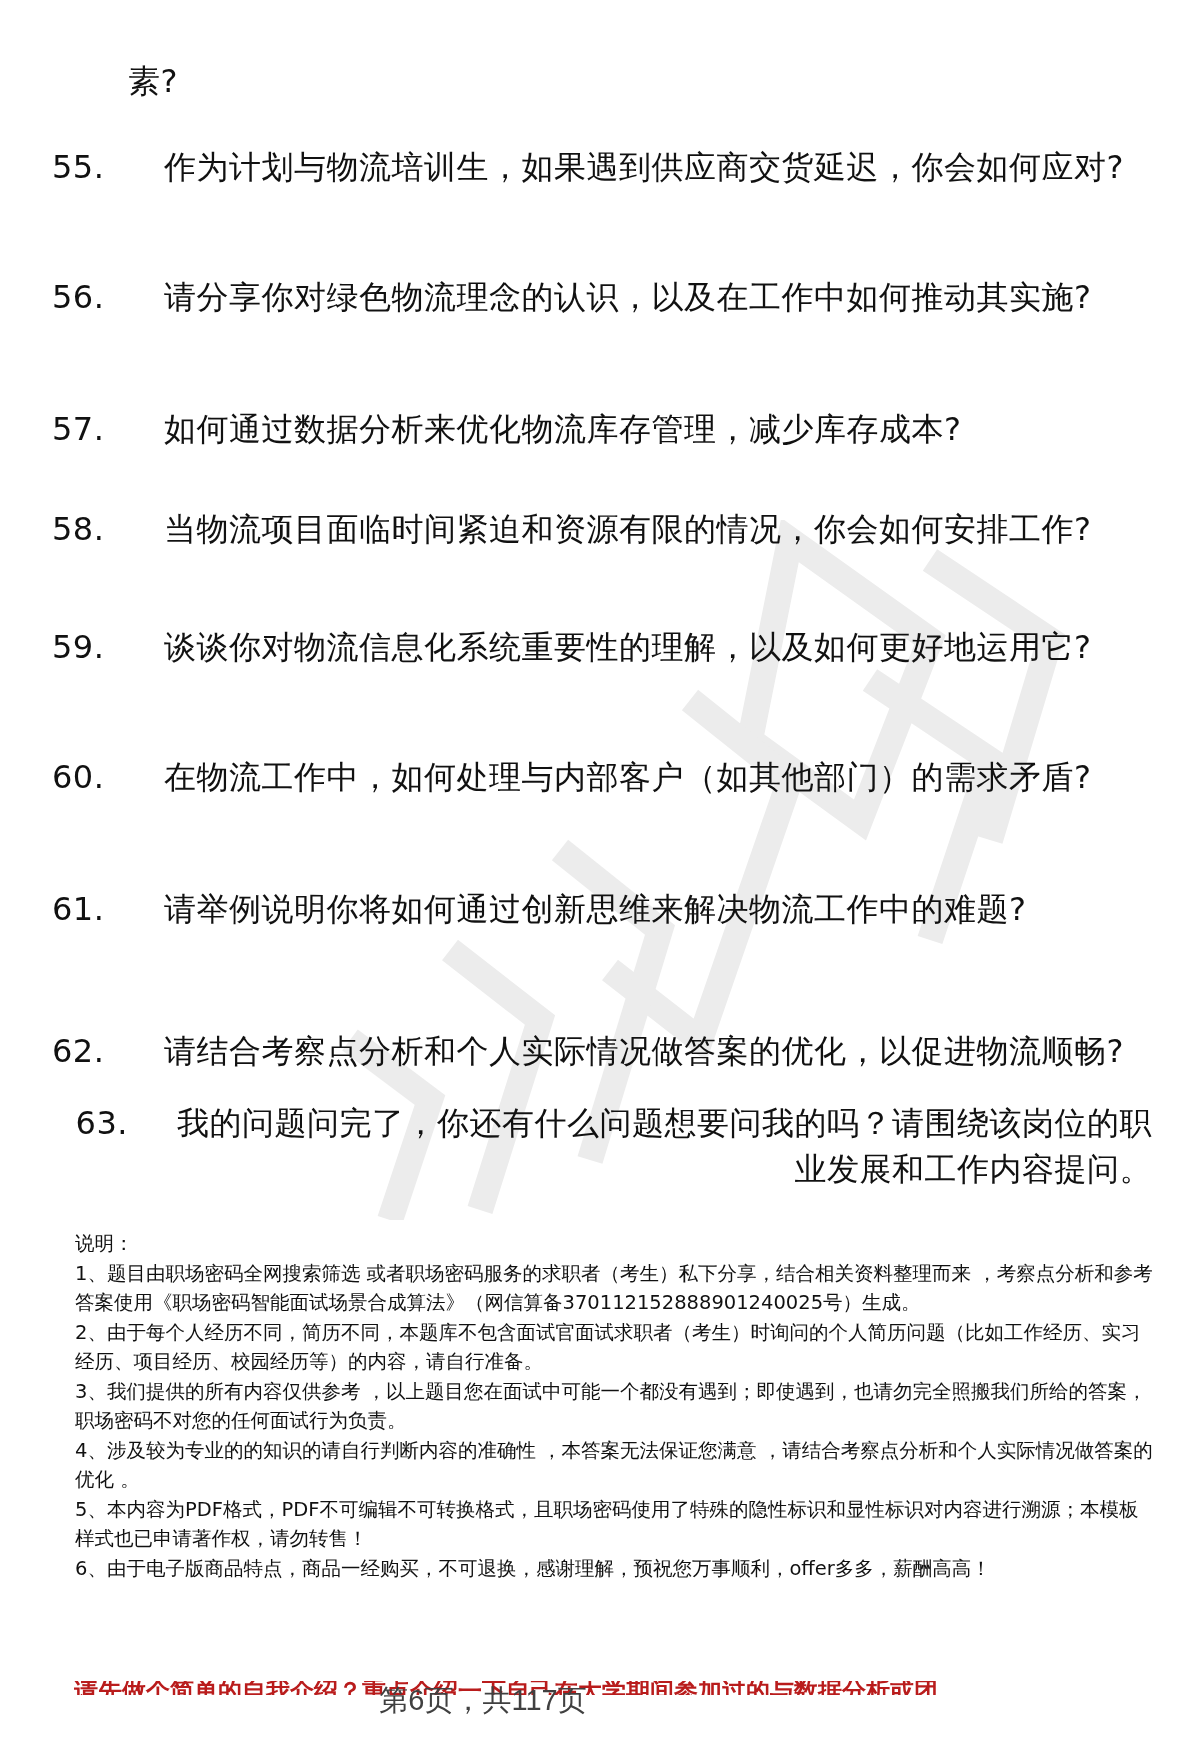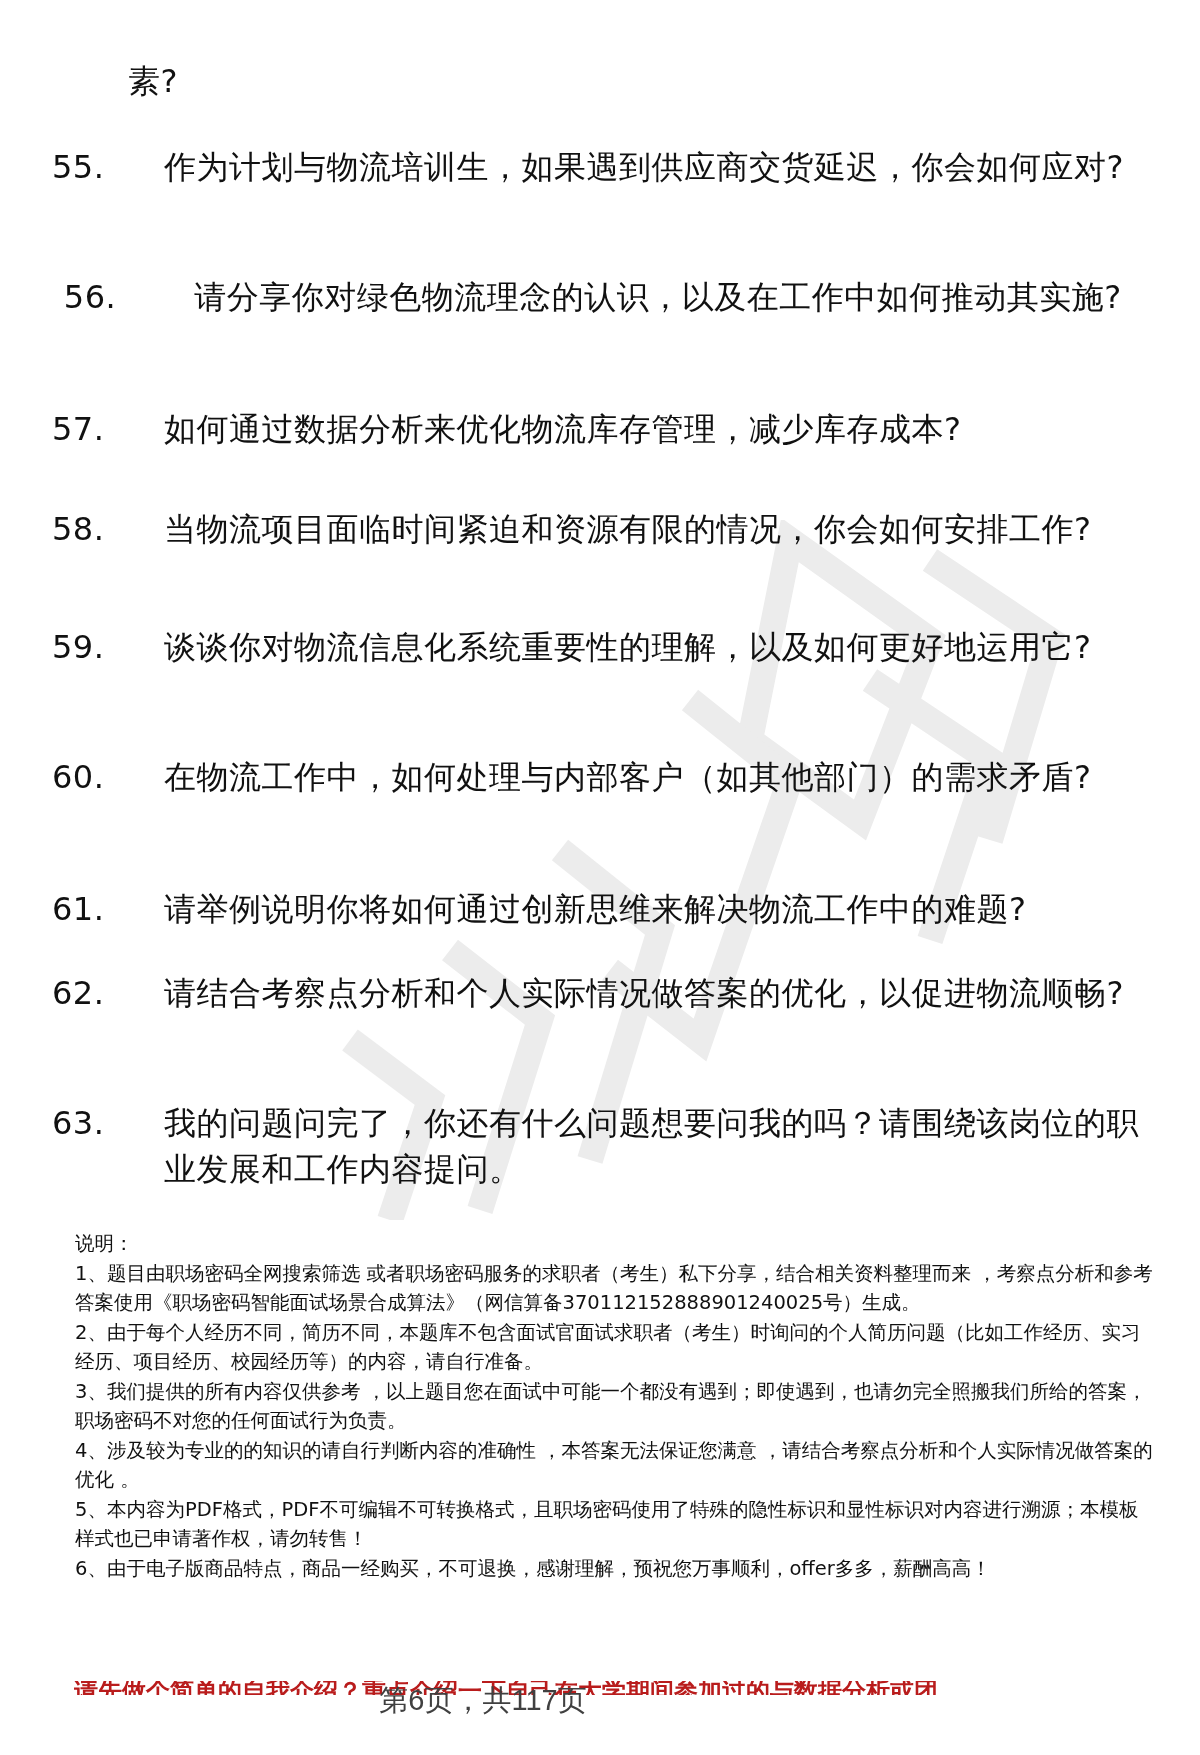--- a/index.html
+++ b/index.html
@@ -54,21 +54,21 @@
   </svg>
 </div>
 
 <div class="content">
   <div class="q-cont" style="top:58px;">素?</div>
 
   <div class="q" style="top:144px;">
     <span class="num">55.</span>
     <span class="txt">作为计划与物流培训生，如果遇到供应商交货延迟，你会如何应对?</span>
   </div>
-  <div class="q" style="top:274px;text-align:center;">
+  <div class="q" style="top:274px;">
     <span class="num">56.</span>
     <span class="txt">请分享你对绿色物流理念的认识，以及在工作中如何推动其实施?</span>
   </div>
   <div class="q" style="top:406px;">
     <span class="num">57.</span>
     <span class="txt">如何通过数据分析来优化物流库存管理，减少库存成本?</span>
   </div>
   <div class="q" style="top:494px;margin-top:12px;">
     <span class="num">58.</span>
     <span class="txt">当物流项目面临时间紧迫和资源有限的情况，你会如何安排工作?</span>
@@ -78,25 +78,25 @@
     <span class="txt">谈谈你对物流信息化系统重要性的理解，以及如何更好地运用它?</span>
   </div>
   <div class="q" style="top:754px;">
     <span class="num">60.</span>
     <span class="txt">在物流工作中，如何处理与内部客户（如其他部门）的需求矛盾?</span>
   </div>
   <div class="q" style="top:886px;">
     <span class="num">61.</span>
     <span class="txt">请举例说明你将如何通过创新思维来解决物流工作中的难题?</span>
   </div>
-  <div class="q" style="top:970px;">
+  <div class="q" style="top:1028px;">
     <span class="num">62.</span>
     <span class="txt">请结合考察点分析和个人实际情况做答案的优化，以促进物流顺畅?</span>
   </div>
-  <div class="q" style="top:1100px;">
+  <div class="q" style="top:1100px;text-align:right;">
     <span class="num">63.</span>
     <span class="txt">我的问题问完了，你还有什么问题想要问我的吗？请围绕该岗位的职业发展和工作内容提问。</span>
   </div>
 
   <div class="notes">
     <p>说明：</p>
     <p>1、题目由职场密码全网搜索筛选 或者职场密码服务的求职者（考生）私下分享，结合相关资料整理而来 ，考察点分析和参考答案使用《职场密码智能面试场景合成算法》（网信算备370112152888901240025号）生成。</p>
     <p>2、由于每个人经历不同，简历不同，本题库不包含面试官面试求职者（考生）时询问的个人简历问题（比如工作经历、实习经历、项目经历、校园经历等）的内容，请自行准备。</p>
     <p>3、我们提供的所有内容仅供参考 ，以上题目您在面试中可能一个都没有遇到；即使遇到，也请勿完全照搬我们所给的答案，职场密码不对您的任何面试行为负责。</p>
     <p>4、涉及较为专业的的知识的请自行判断内容的准确性 ，本答案无法保证您满意 ，请结合考察点分析和个人实际情况做答案的优化 。</p>

